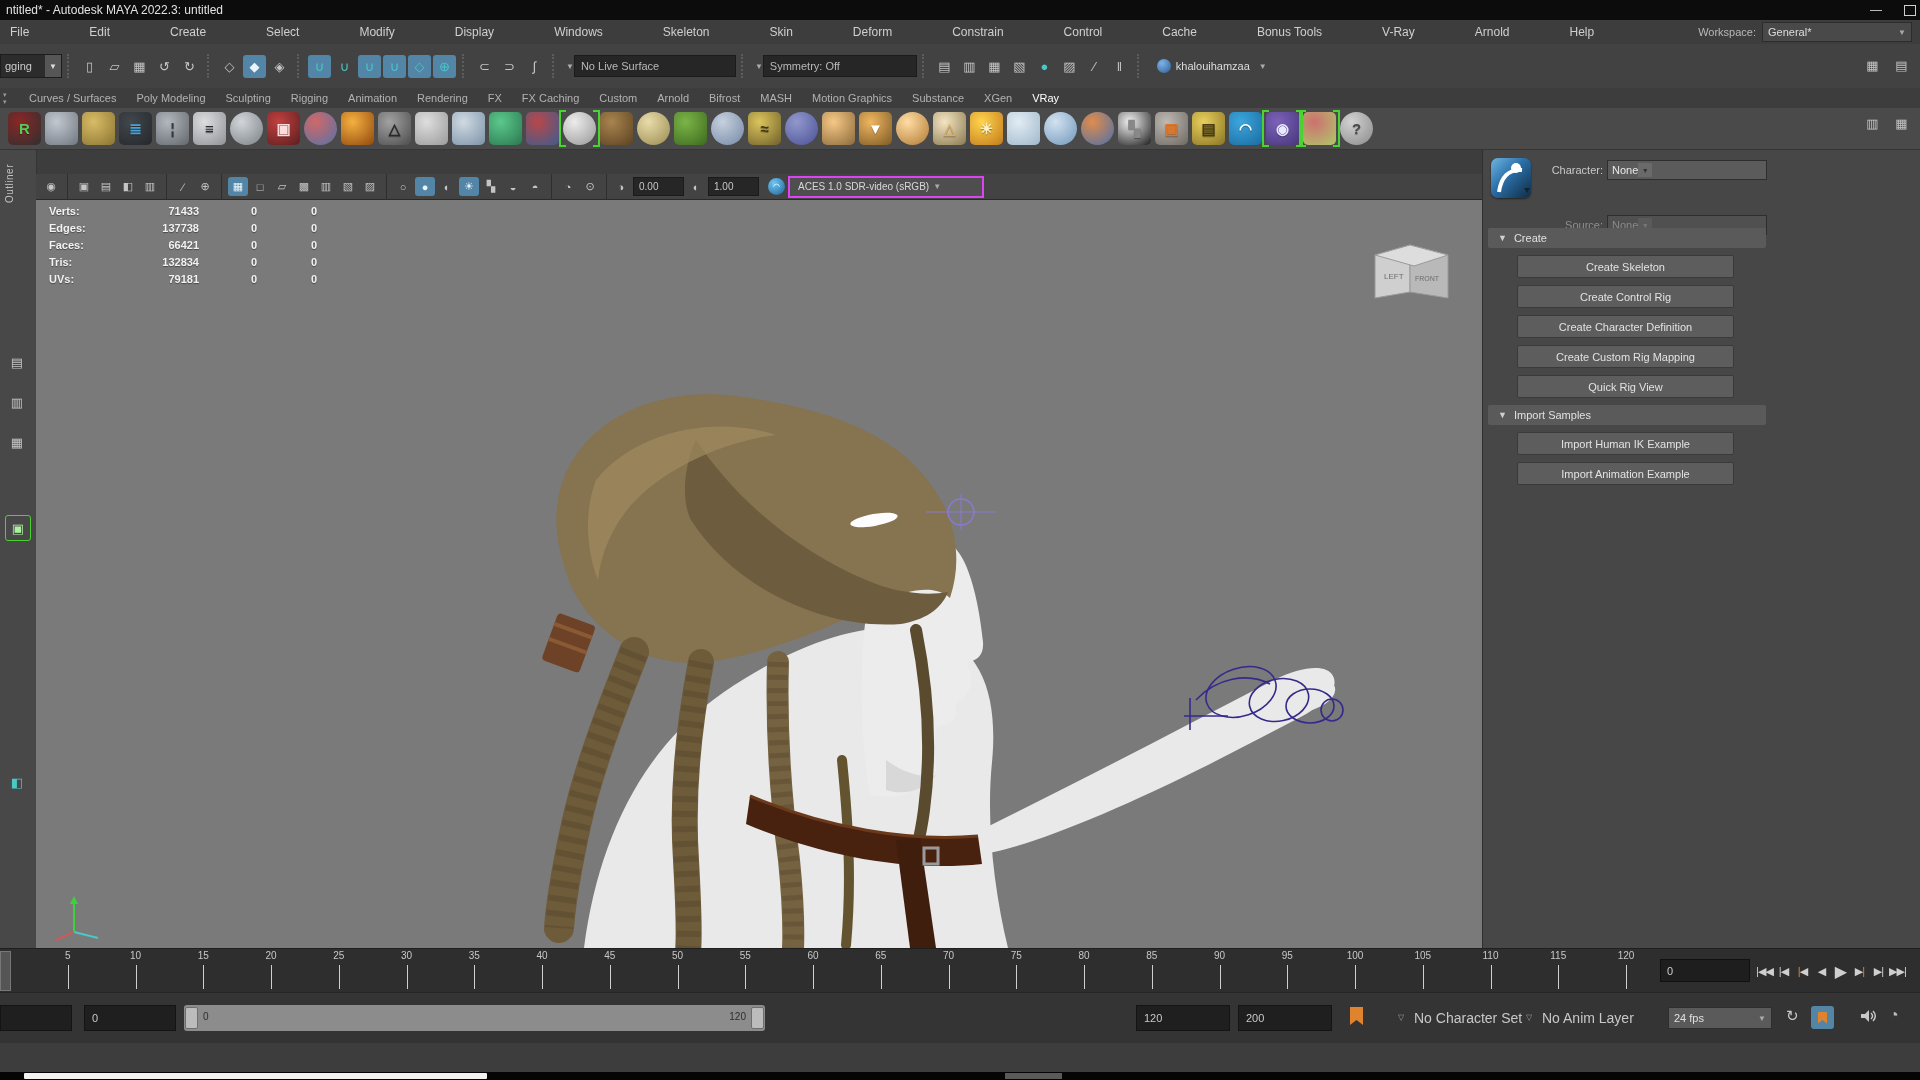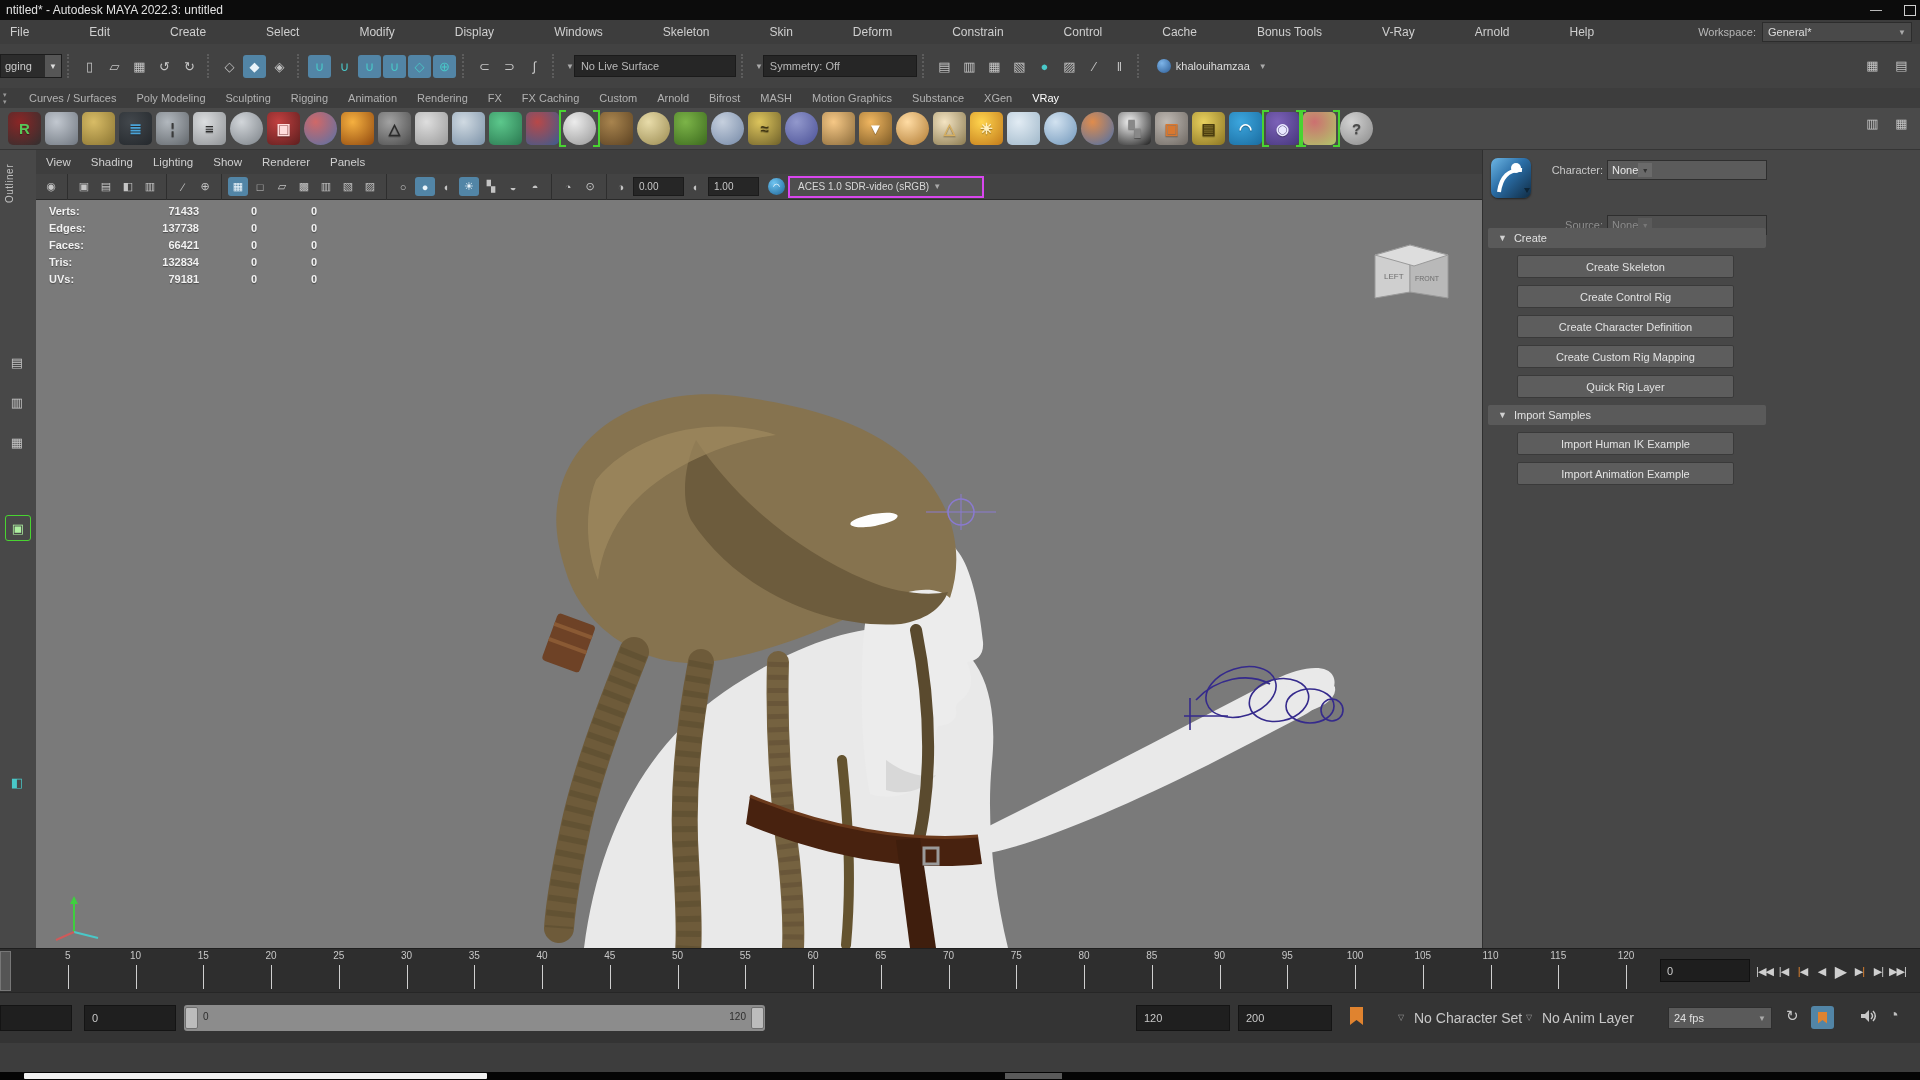--- a/index.html
+++ b/index.html
@@ -325,28 +325,20 @@
   <div id="leftstrip" class="abs">
     <span id="outliner-tab">Outliner</span>
   <div class="lsicon" style="top: 200px;">▤</div>
       <div class="lsicon" style="top: 240px;">▥</div>
       <div class="lsicon" style="top: 280px;">▦</div>
       <div class="lsicon selgreen" style="top: 365px;">▣</div>
       <div class="lsicon" style="top: 620px; color: rgb(73, 200, 200);">◧</div>
     </div>
 
   <div id="vppanel" class="abs">
-    <div id="panelmenu">
-        <div class="pmenu-item">View</div>
-        <div class="pmenu-item">Shading</div>
-        <div class="pmenu-item">Lighting</div>
-        <div class="pmenu-item">Show</div>
-        <div class="pmenu-item">Renderer</div>
-        <div class="pmenu-item">Panels</div>
-      </div>
     <div id="paneltoolbar">
       <div id="vp-icons" style="display:flex;align-items:center;">
           <div class="icon-cell">◉</div>
           <div class="vsep"></div>
           <div class="icon-cell">▣</div>
           <div class="icon-cell">▤</div>
           <div class="icon-cell">◧</div>
           <div class="icon-cell">▥</div>
           <div class="vsep"></div>
           <div class="icon-cell">∕</div>
@@ -512,21 +504,21 @@
     </div>
     <div id="cc-sections">
         <div class="cc-header">
           <span class="tri">▼</span>
           <span>Create</span>
         </div>
         <div class="cc-btn">Create Skeleton</div>
         <div class="cc-btn">Create Control Rig</div>
         <div class="cc-btn">Create Character Definition</div>
         <div class="cc-btn">Create Custom Rig Mapping</div>
-        <div class="cc-btn">Quick Rig Layer</div>
+        <div class="cc-btn">Quick Rig View</div>
         <div class="cc-header">
           <span class="tri">▼</span>
           <span>Import Samples</span>
         </div>
         <div class="cc-btn">Import Human IK Example</div>
         <div class="cc-btn">Import Animation Example</div>
       </div>
   </div>
 
   <div id="timeline" class="abs">

